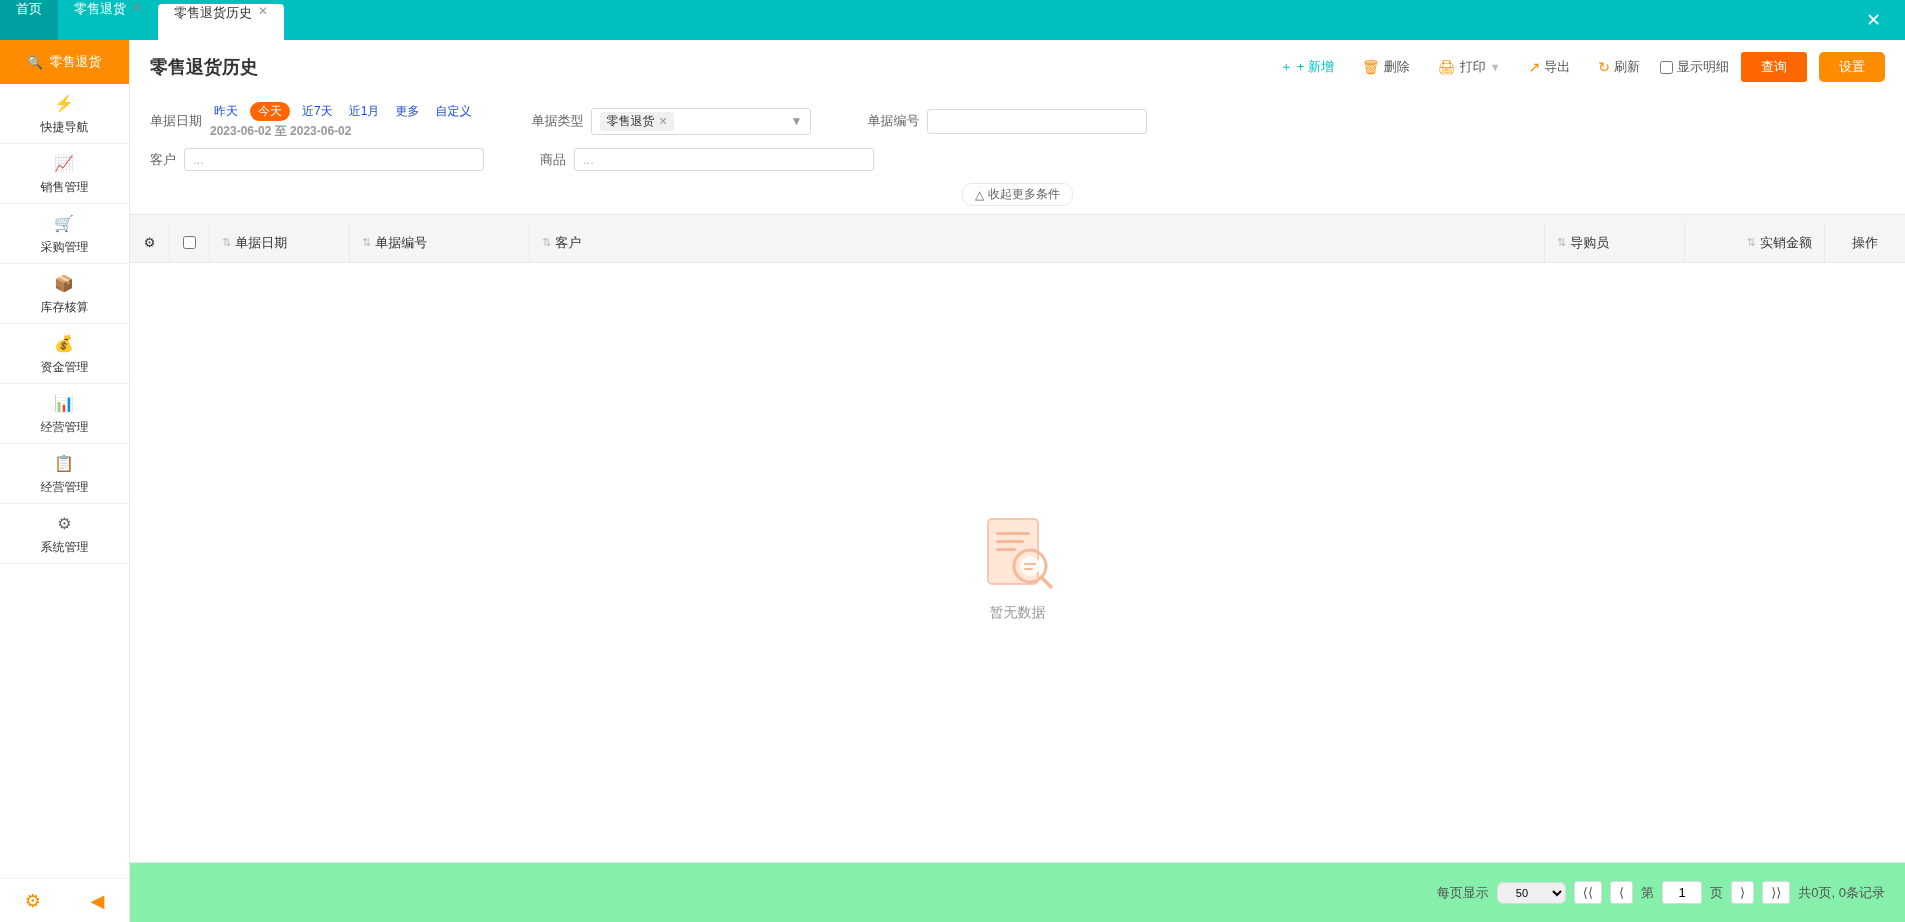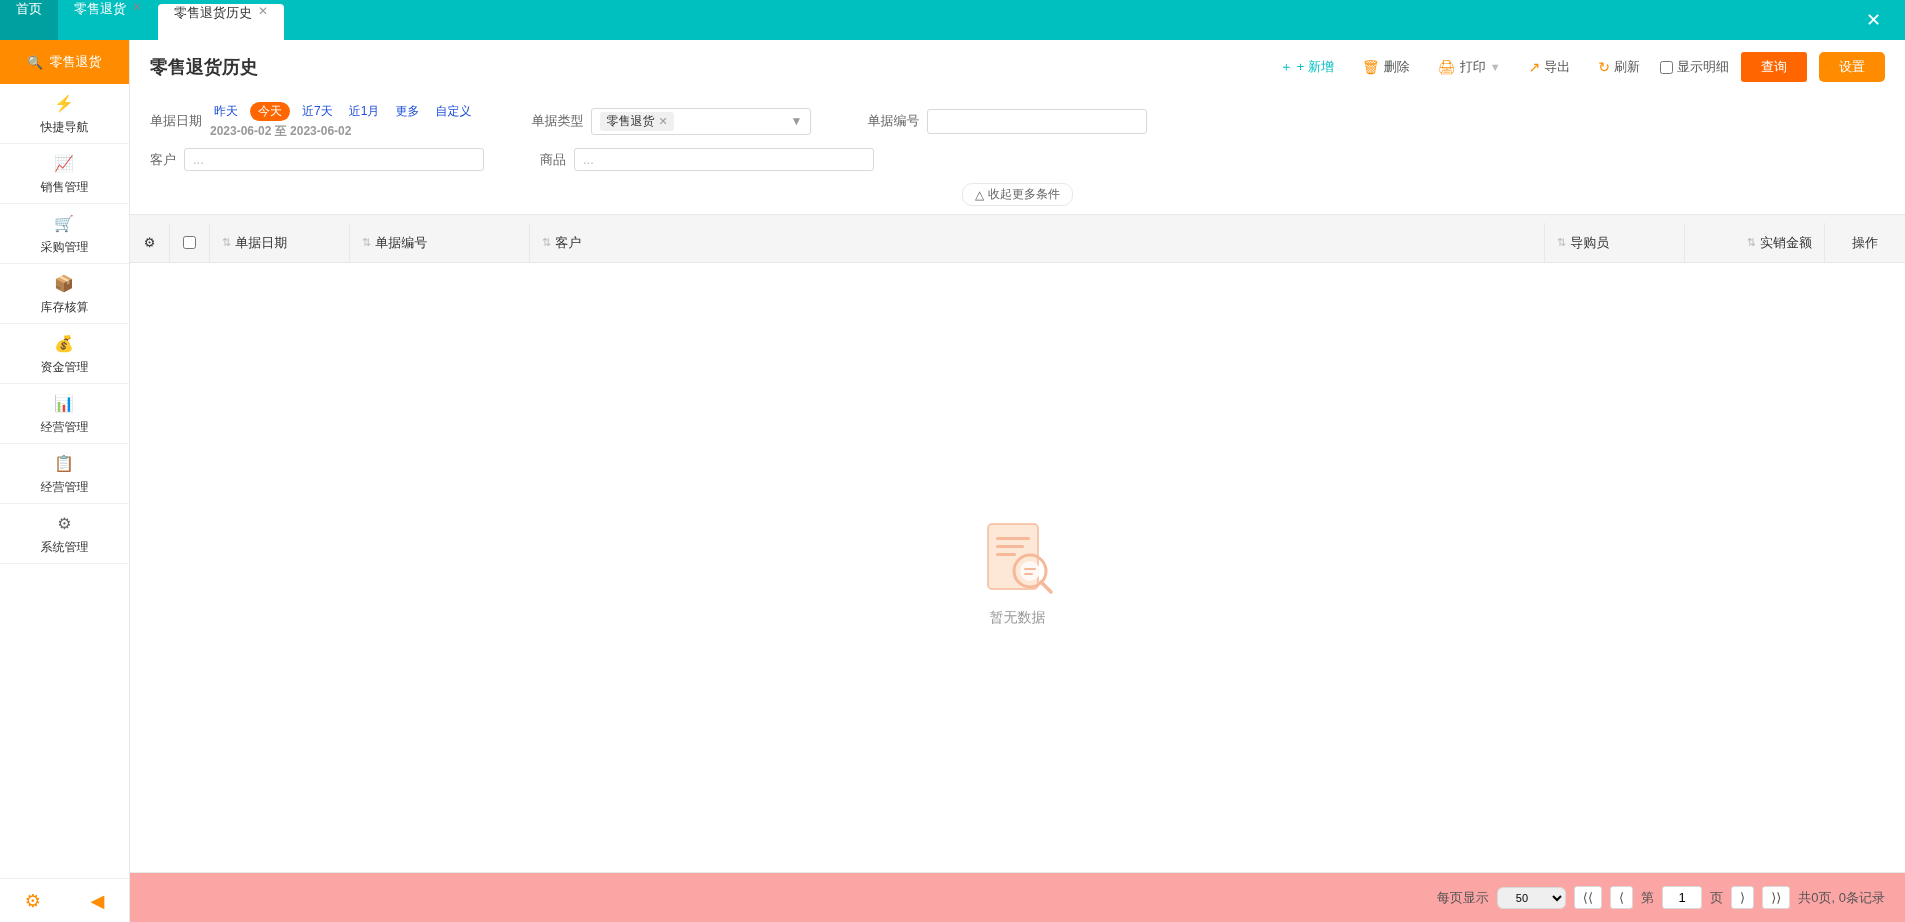--- a/index.html
+++ b/index.html
@@ -347,22 +347,22 @@
       width: 100px;
       height: 100px;
     }
     .empty-text {
       font-size: 14px;
       color: #999;
     }
 
     
     .pagination-bar {
-      height: 50px;
-      background: #fca5a5;
+      height: 60px;
+      background: #86efac;
       border-top: 1px solid #e8e8e8;
       display: flex;
       align-items: center;
       justify-content: flex-end;
       padding: 0 20px;
       gap: 8px;
       font-size: 13px;
       color: #555;
       flex-shrink: 0;
     }

